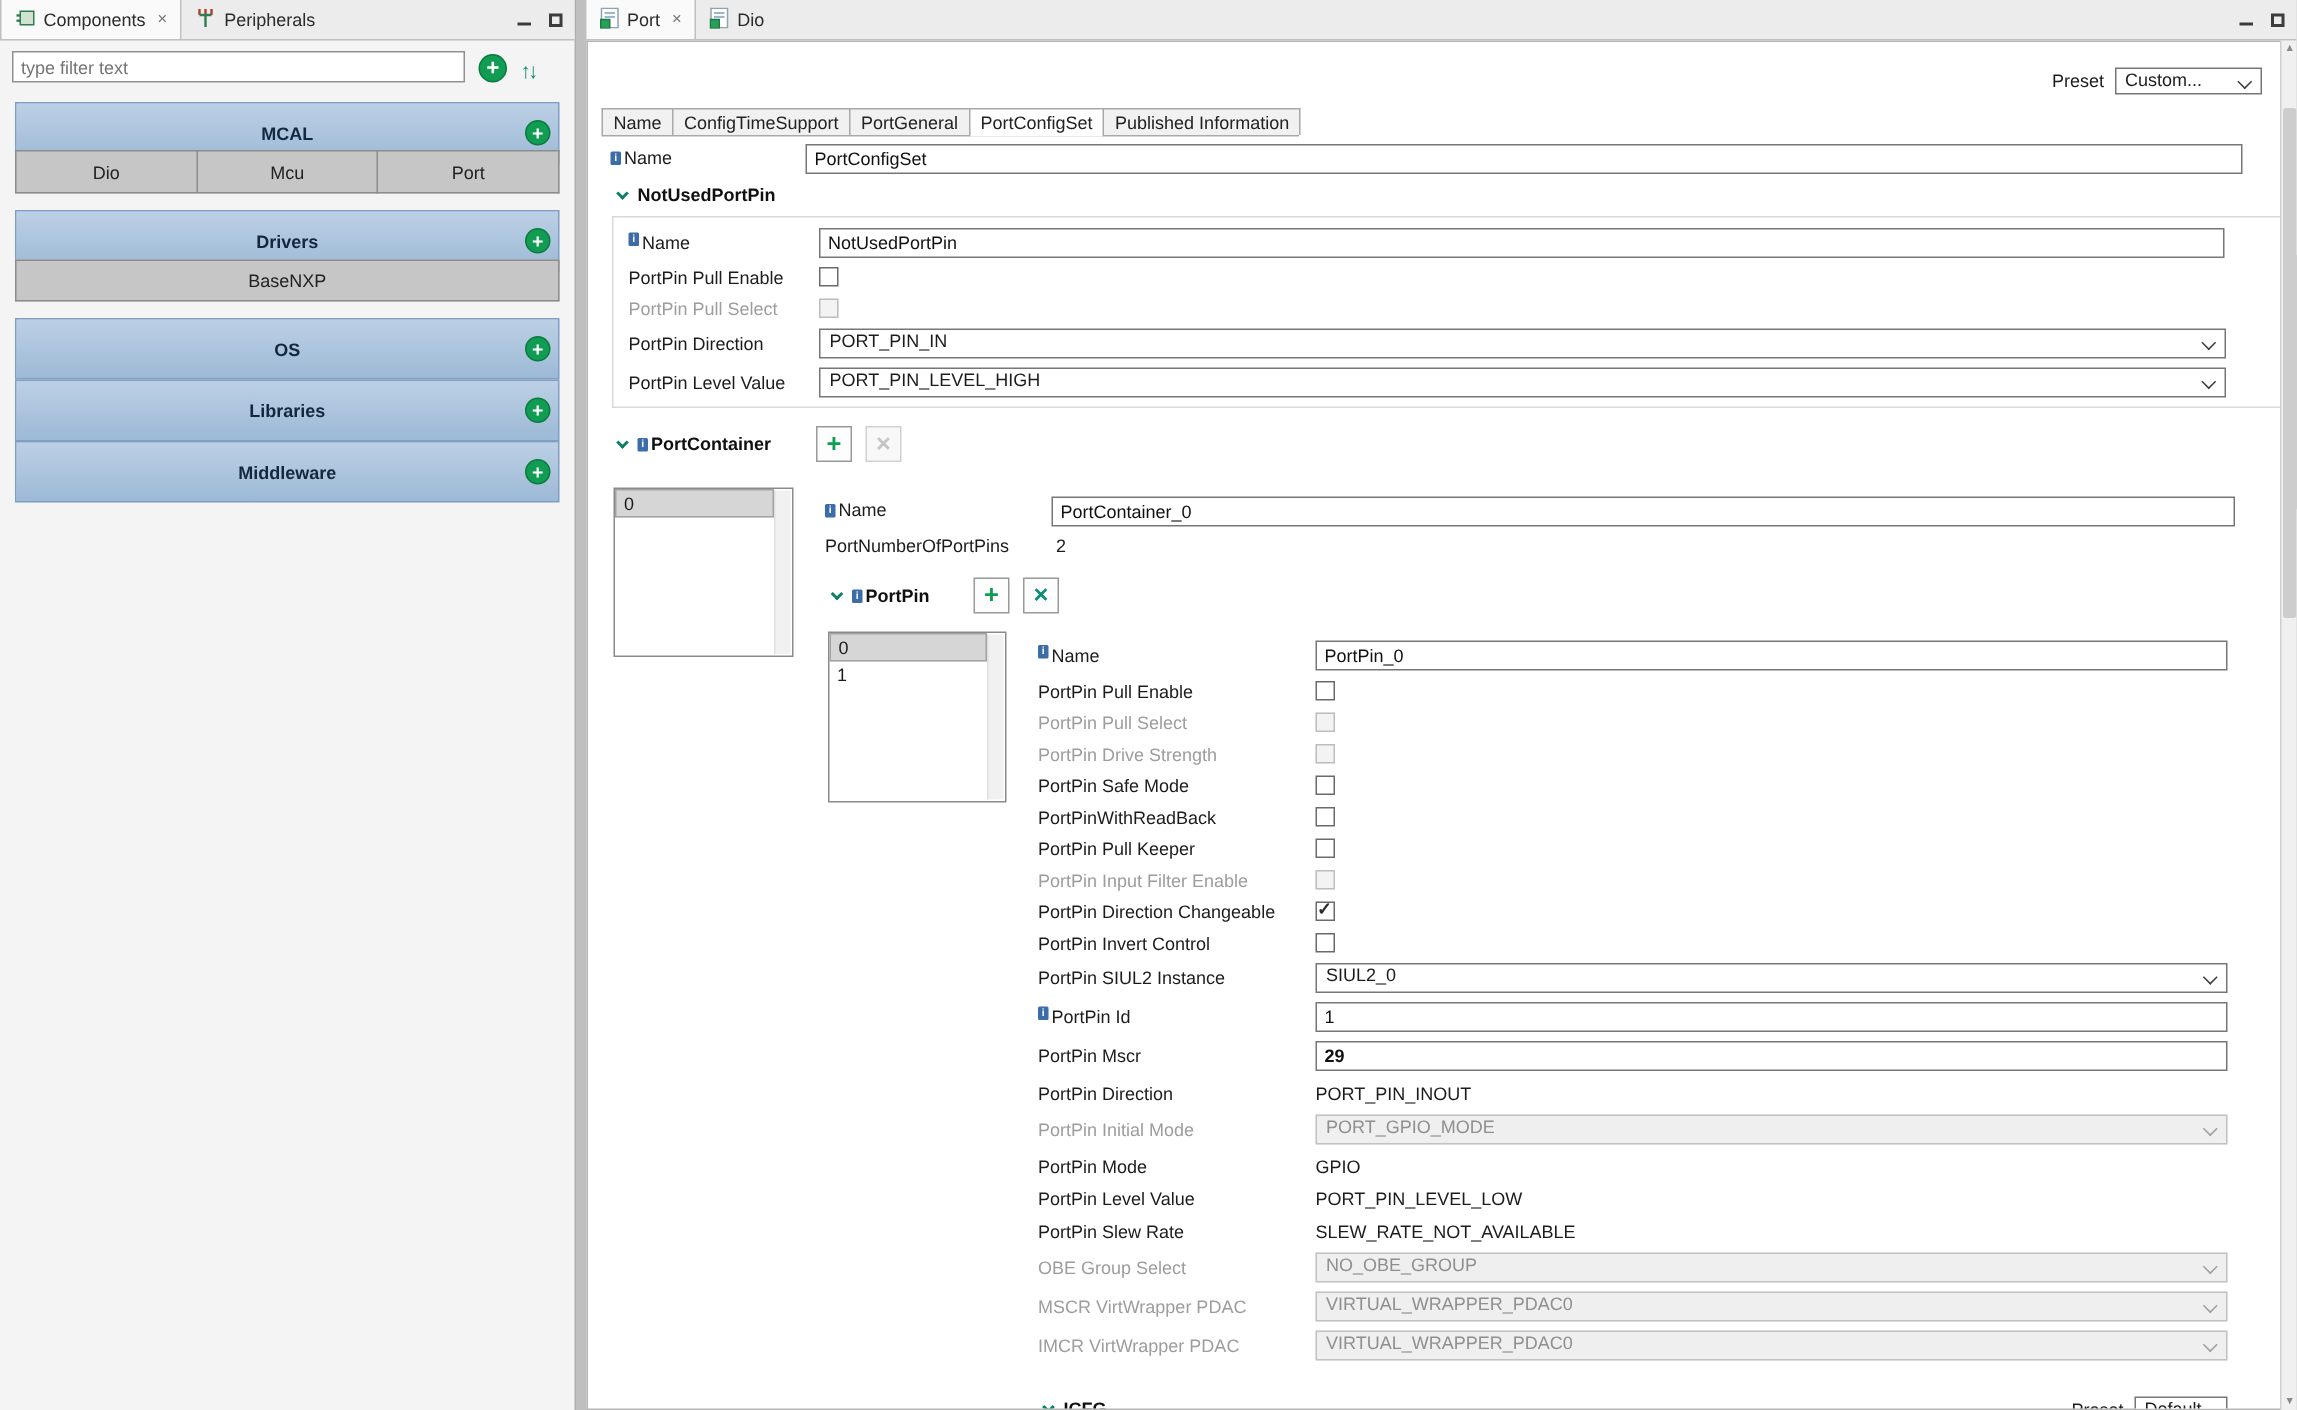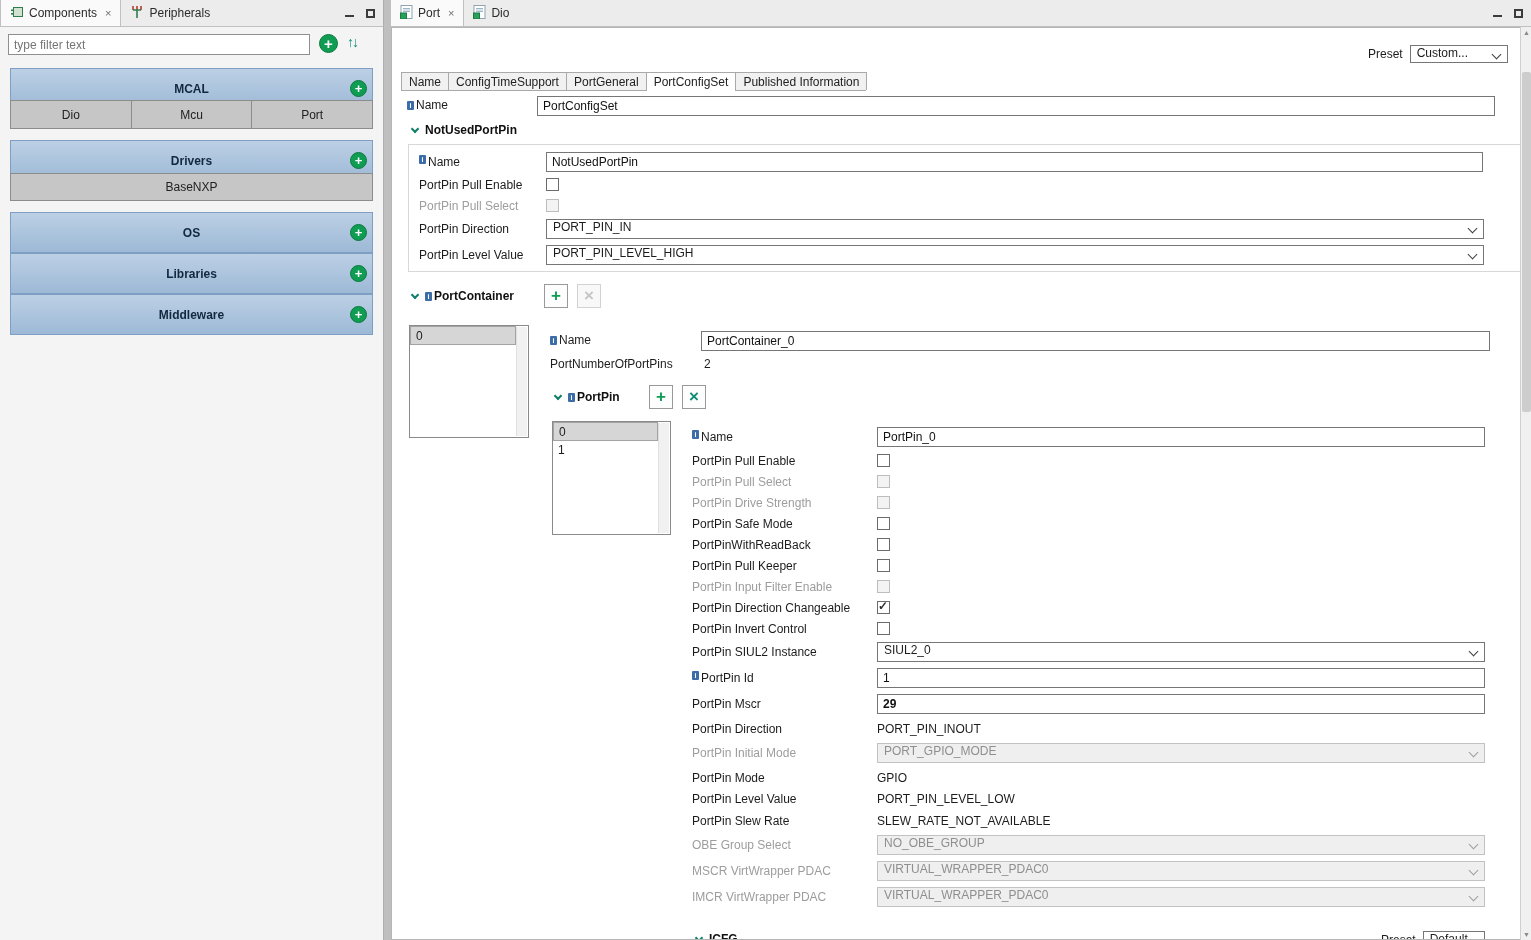--- a/index.html
+++ b/index.html
@@ -8,21 +8,21 @@
 
   
   .lpanel{position:absolute;left:0;top:0;width:384px;height:940px;background:#f4f4f4;border-right:1px solid #aeaeae}
   .tabbar{height:27px;background:#ececec;border-bottom:1px solid #c0c0c0;display:flex;position:relative}
   .tab{display:flex;align-items:center;gap:5px;padding:0 9px;color:#2b2b2b;white-space:nowrap}
   .tab.active{background:#fafafa;border-left:1px solid #c0c0c0;border-right:1px solid #c0c0c0}
   .tclose{color:#6f6f6f;font-size:11px;margin-left:3px}
   .winbtns{position:absolute;right:8px;top:0;height:26px;display:flex;align-items:center;gap:12px}
   .minico{display:inline-block;width:9px;height:7px;border-bottom:2px solid #3c3c3c}
   .maxico{display:inline-block;width:9px;height:9px;border:2px solid #3c3c3c}
-  .filter-row{display:flex;align-items:flex-start;gap:9px;padding:7px 8px 0 8px}
+  .filter-row{display:flex;align-items:flex-end;gap:9px;padding:7px 8px 0 8px}
   .filter-input{width:302px;height:21px;border:1px solid #8f8f8f;padding:0 5px;font:12px "Liberation Sans",sans-serif;color:#333;background:#fff}
   .filter-input::placeholder{color:#757575}
   .gplus{width:19px;height:19px;min-width:19px;border-radius:50%;background:#109c53;border:1px solid #0a7a3e;color:#fff;font-size:15px;font-weight:bold;display:inline-flex;align-items:center;justify-content:center;line-height:15px}
   .sortico{color:#0d8d74;font-weight:bold;font-size:14px;letter-spacing:-2px}
   .sec{position:absolute;left:10px;width:363px}
   .sec-h{height:41px;background:linear-gradient(#bcd0e5,#9db9d6);border:1px solid #7e9ec4;display:flex;align-items:center;justify-content:center;position:relative;font-weight:bold;color:#12283f}
   .sec-h .gplus{position:absolute;right:5px;width:17px;height:17px;min-width:17px;font-size:13px;line-height:13px}
   .items{display:flex}
   .ibtn{flex:1;height:29px;background:#c6c6c6;border:1px solid #8c8c8c;display:flex;align-items:center;justify-content:center;color:#222}
   .ibtn + .ibtn{border-left:none}

